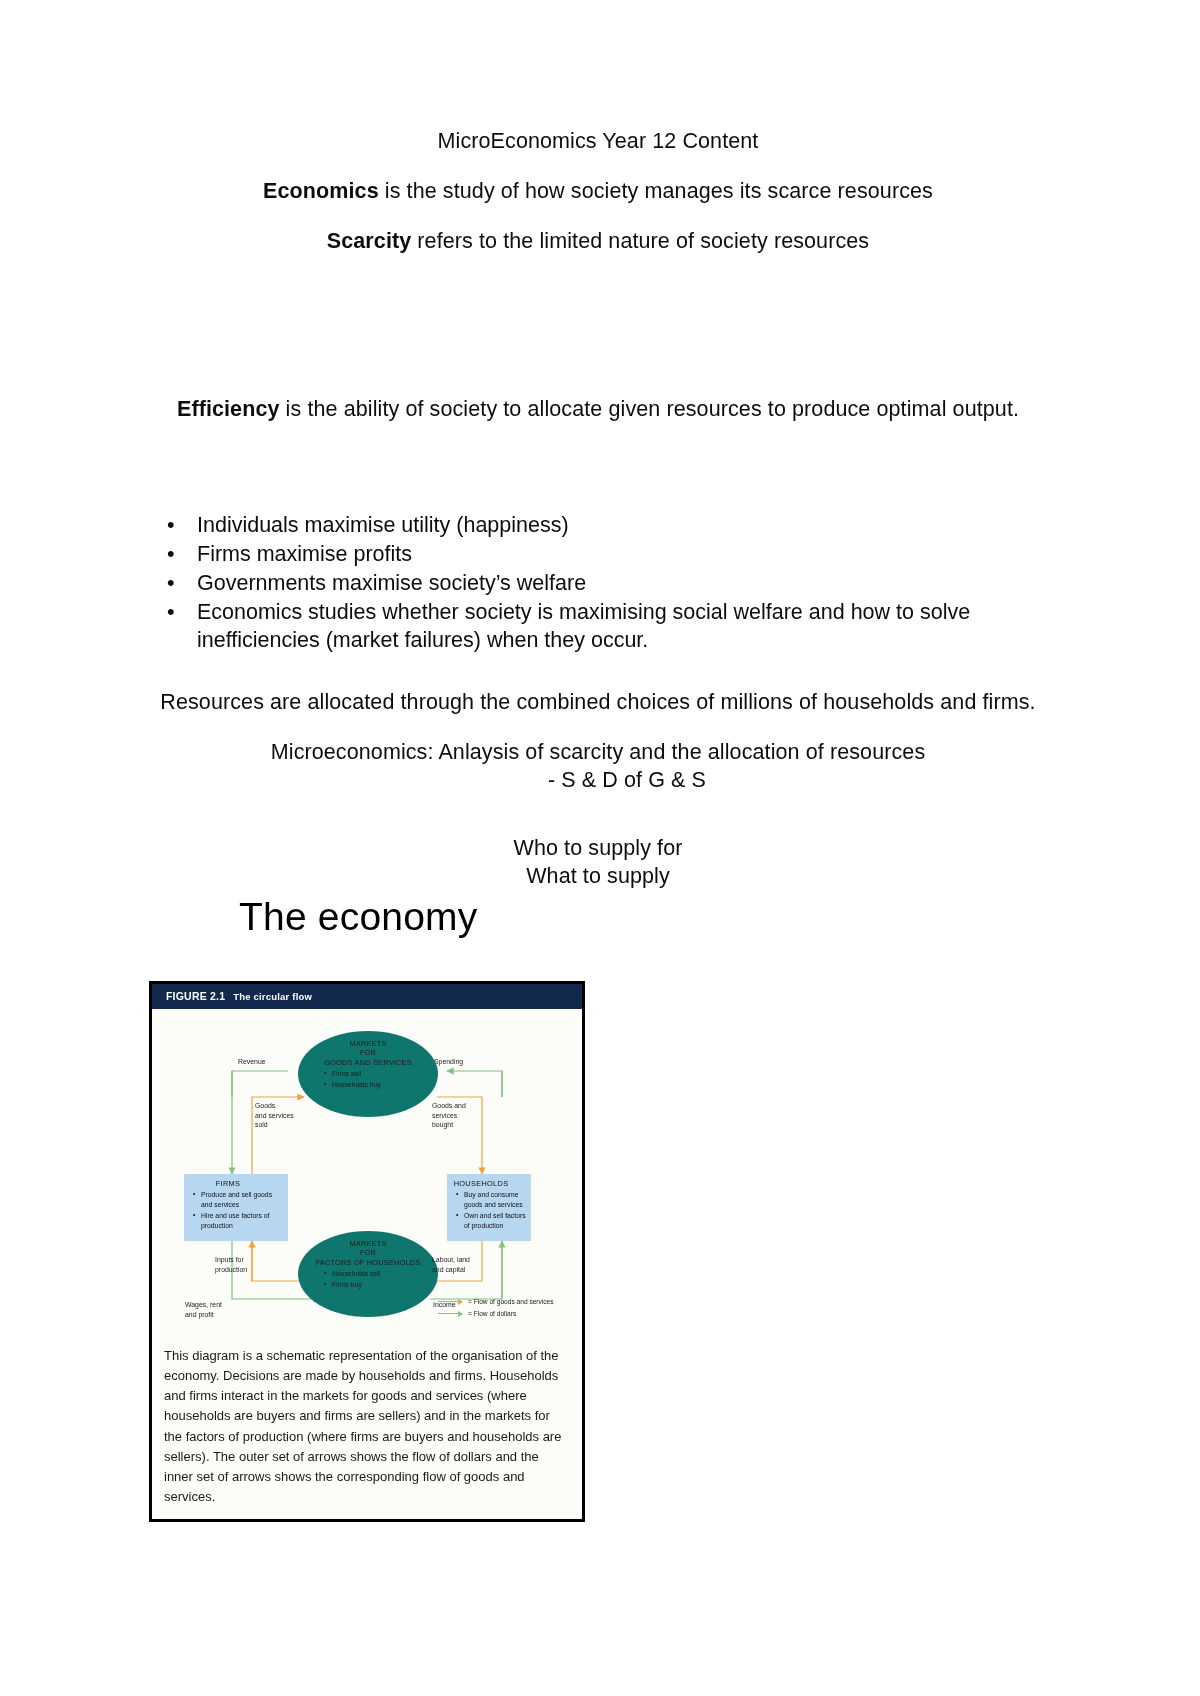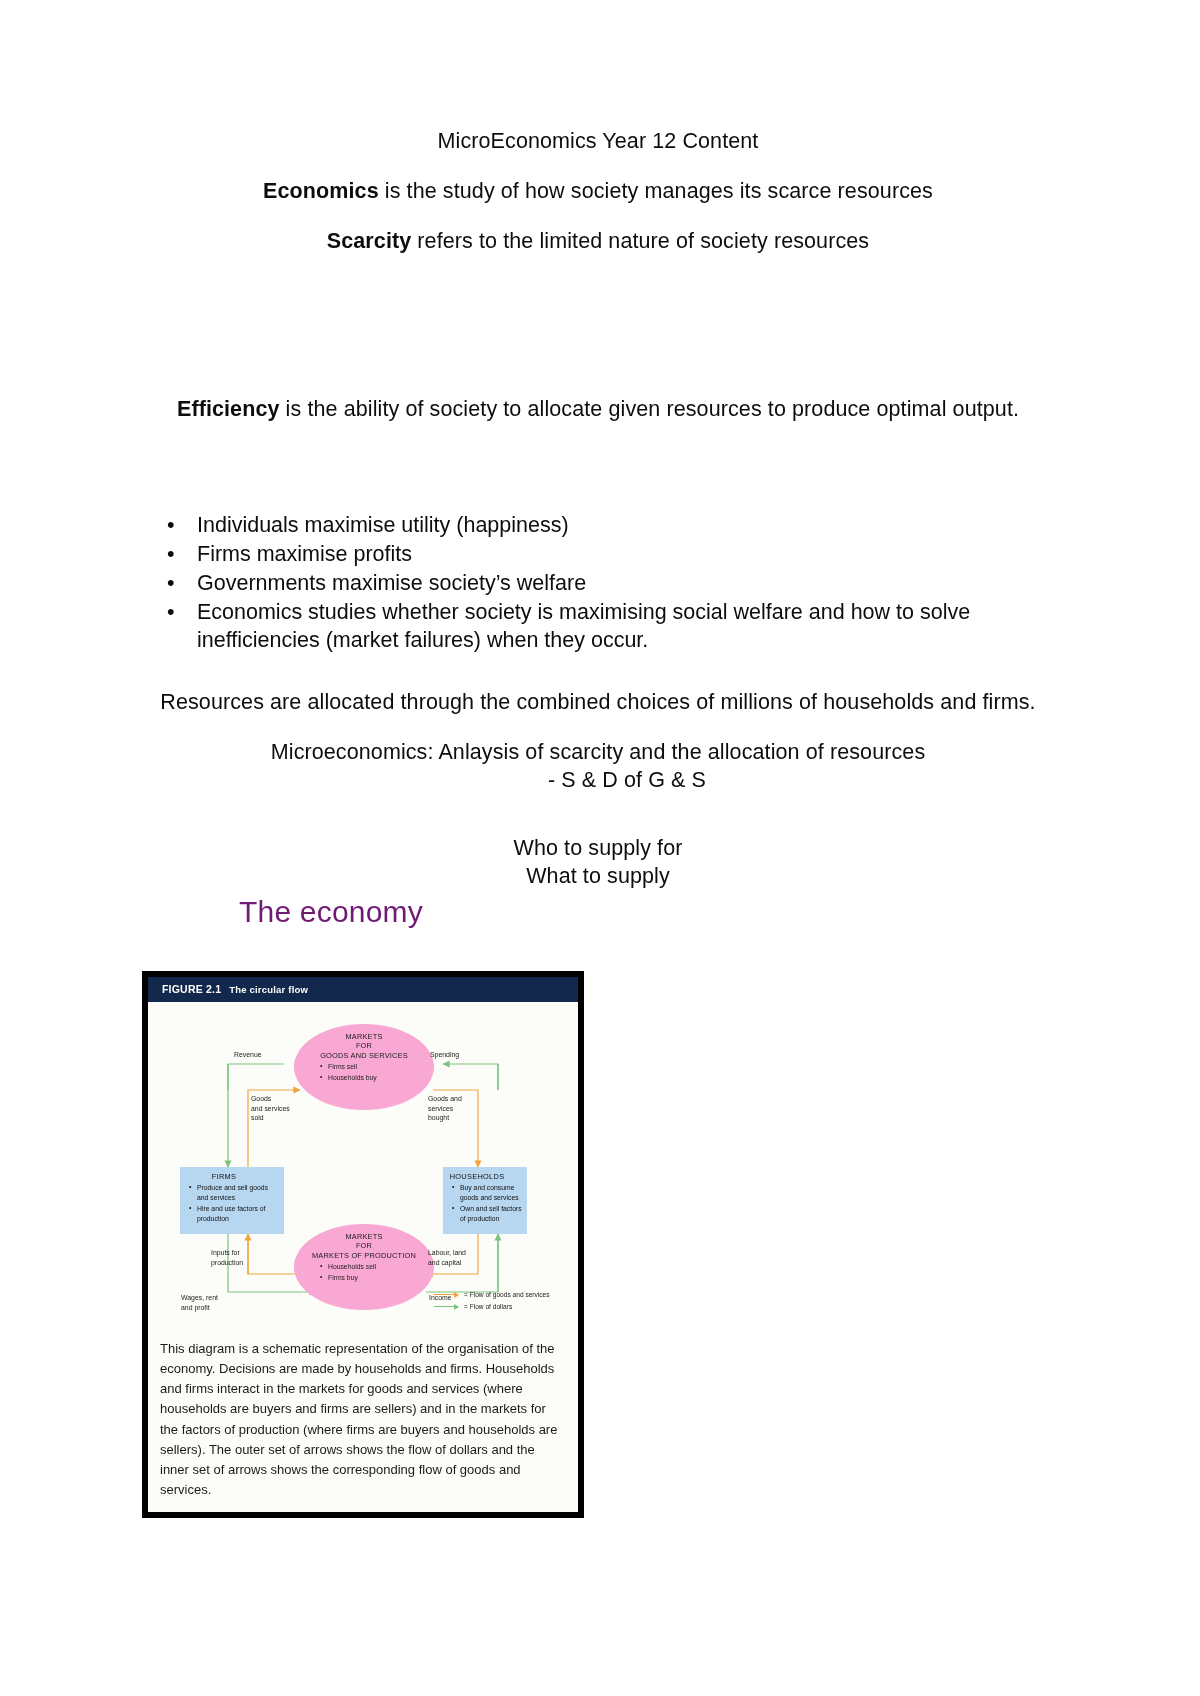--- a/index.html
+++ b/index.html
@@ -67,31 +67,31 @@
   }
 
   
   .economy-block {
     position: absolute;
     left: 133px;
     top: 895px;
     width: 930px;
   }
   .economy-title {
-    font-size: 30px;
+    font-size: 39px;
     font-weight: normal;
-    color: #701a75;
+    color: #000000;
     margin: 0 0 42px 106px;
     letter-spacing: 0.2px;
   }
   .figure {
     position: relative;
     width: 430px;
-    margin-left: 9px;
-    border: 6px solid #000000;
+    margin-left: 16px;
+    border: 3px solid #000000;
     background: #fdfdfa;
   }
   .figure-header {
     background: #12284c;
     color: #ffffff;
     padding: 6px 10px 7px 14px;
     font-size: 10.5px;
     letter-spacing: 0.2px;
   }
   .figure-header .fignum {
@@ -112,21 +112,21 @@
     line-height: 1.55;
     color: #1a1a1a;
     padding: 7px 12px 12px 12px;
     background: #fcfcf9;
     font-weight: normal;
   }
 
   
   .ellipse {
     position: absolute;
-    background: #f9a8d4;
+    background: #0f766e;
     border-radius: 50%;
     text-align: center;
     color: #1b1b1b;
   }
   .ellipse .ell-title {
     font-size: 7.4px;
     line-height: 1.28;
     letter-spacing: 0.2px;
     padding-top: 8px;
   }
@@ -308,21 +308,21 @@
           <ul class="ell-list">
             <li>Firms sell</li>
             <li>Households buy</li>
           </ul>
         </div>
 
         <div class="ellipse" style="left:146px; top:222px; width:140px; height:86px;">
           <div class="ell-title">
             <div>MARKETS</div>
             <div>FOR</div>
-            <div>MARKETS OF PRODUCTION</div>
+            <div>FACTORS OF HOUSEHOLDS</div>
           </div>
           <ul class="ell-list">
             <li>Households sell</li>
             <li>Firms buy</li>
           </ul>
         </div>
 
         <div class="box" style="left:32px; top:165px; width:104px; height:67px;">
           <div class="box-title">FIRMS</div>
           <ul>

